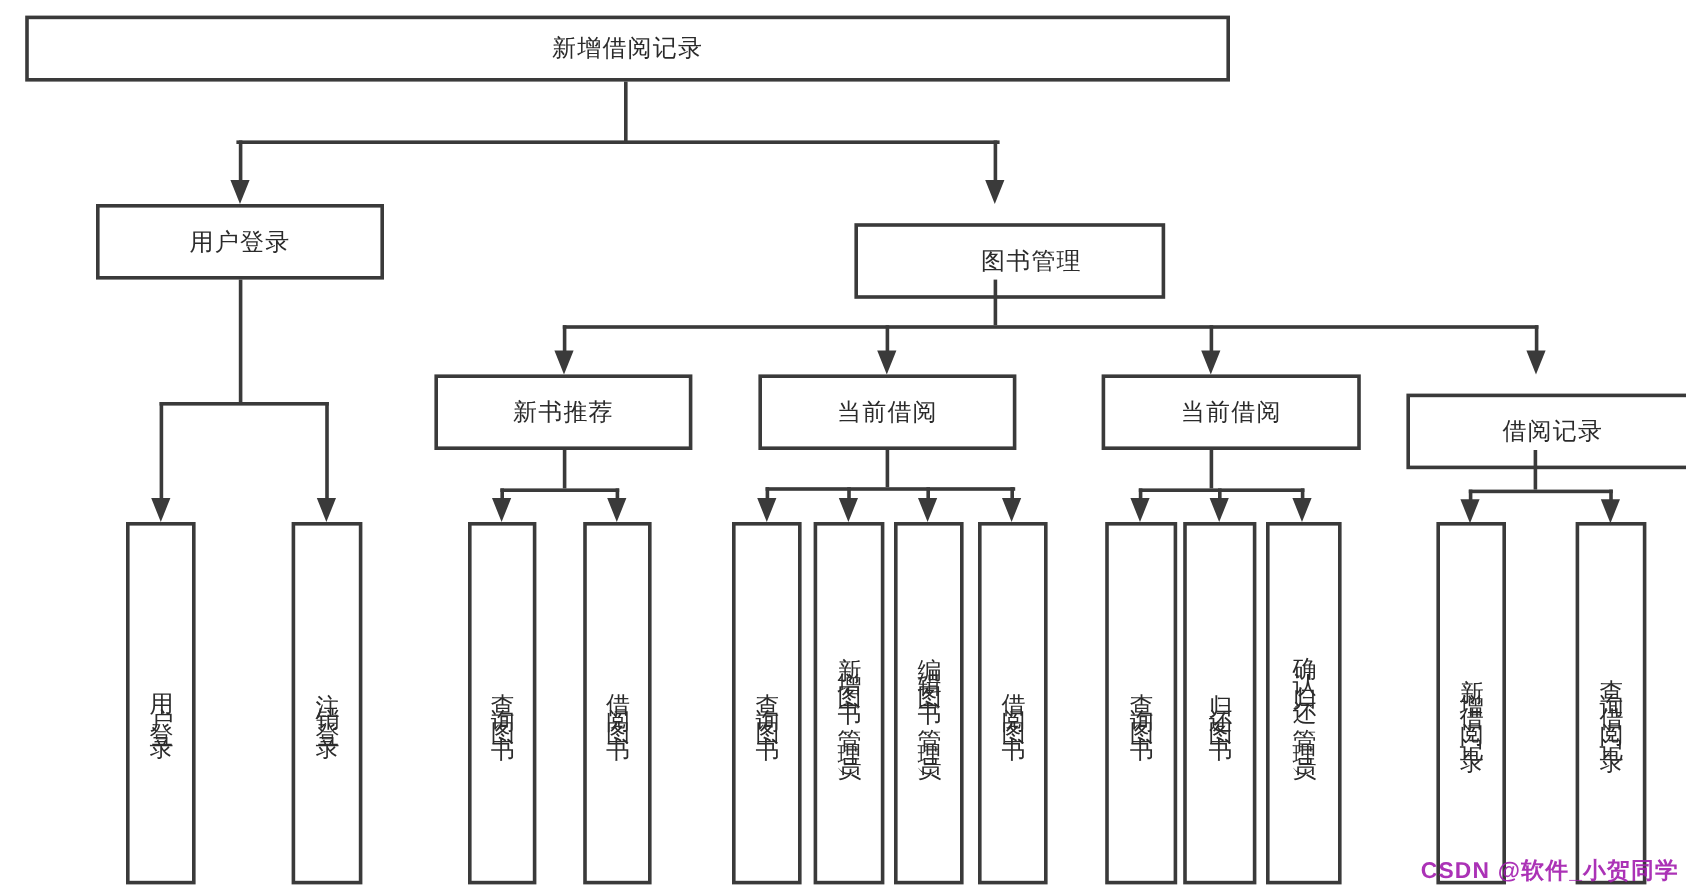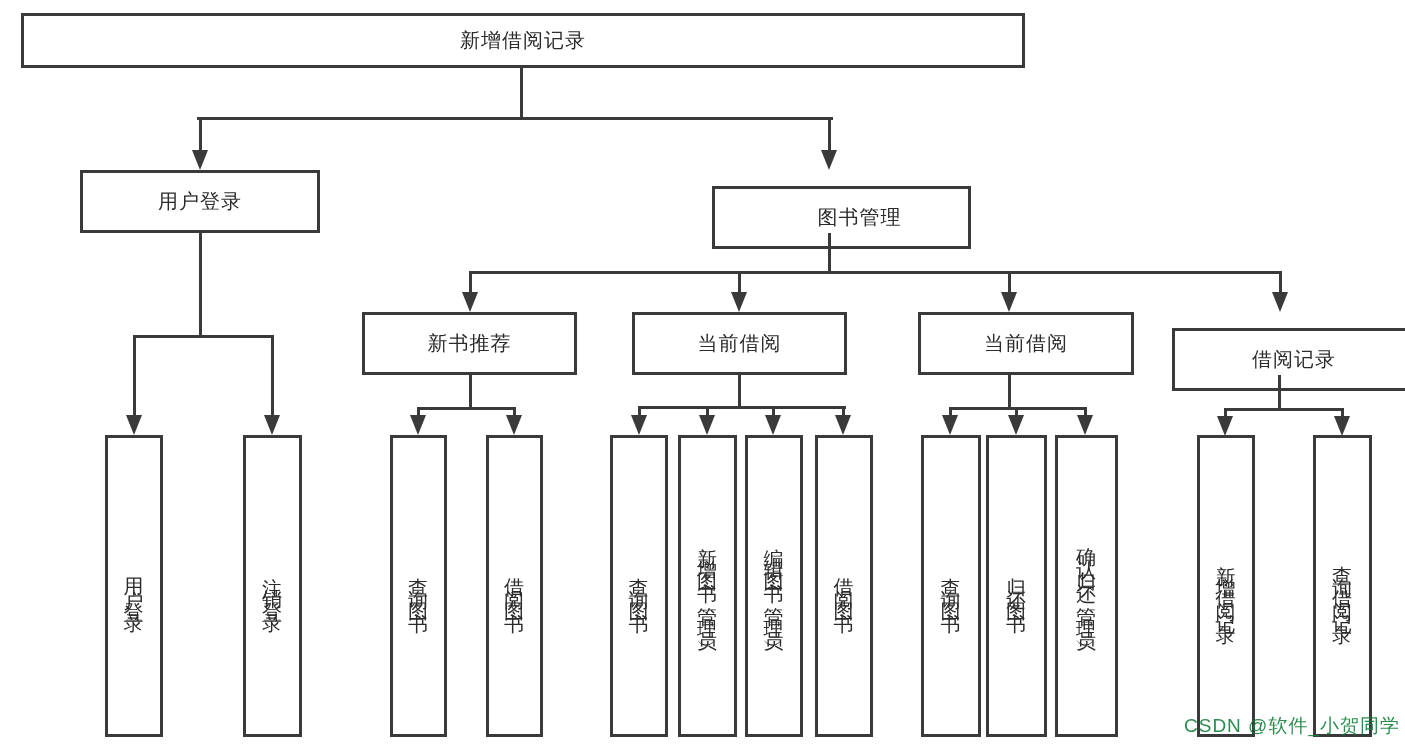--- a/index.html
+++ b/index.html
@@ -40,25 +40,26 @@
     height: 0;
     border-left: 8px solid transparent;
     border-right: 8px solid transparent;
     border-top: 20px solid #3a3a3a;
   }
   .watermark {
     position: absolute;
     left: 1184px;
     top: 713px;
     font-size: 19px;
-    color: #15803d;
+    color: #a21caf;
     letter-spacing: 1px;
     white-space: nowrap;
     z-index: 5;
     opacity: 0.9;
+    font-weight: bold;
   }
 </style>
 </head>
 <body>
 
 <div class="canvas">
 
   <div class="node" style="left:21px; top:13px; width:1004px; height:55px;">
     <span>新增借阅记录</span>
   </div>

